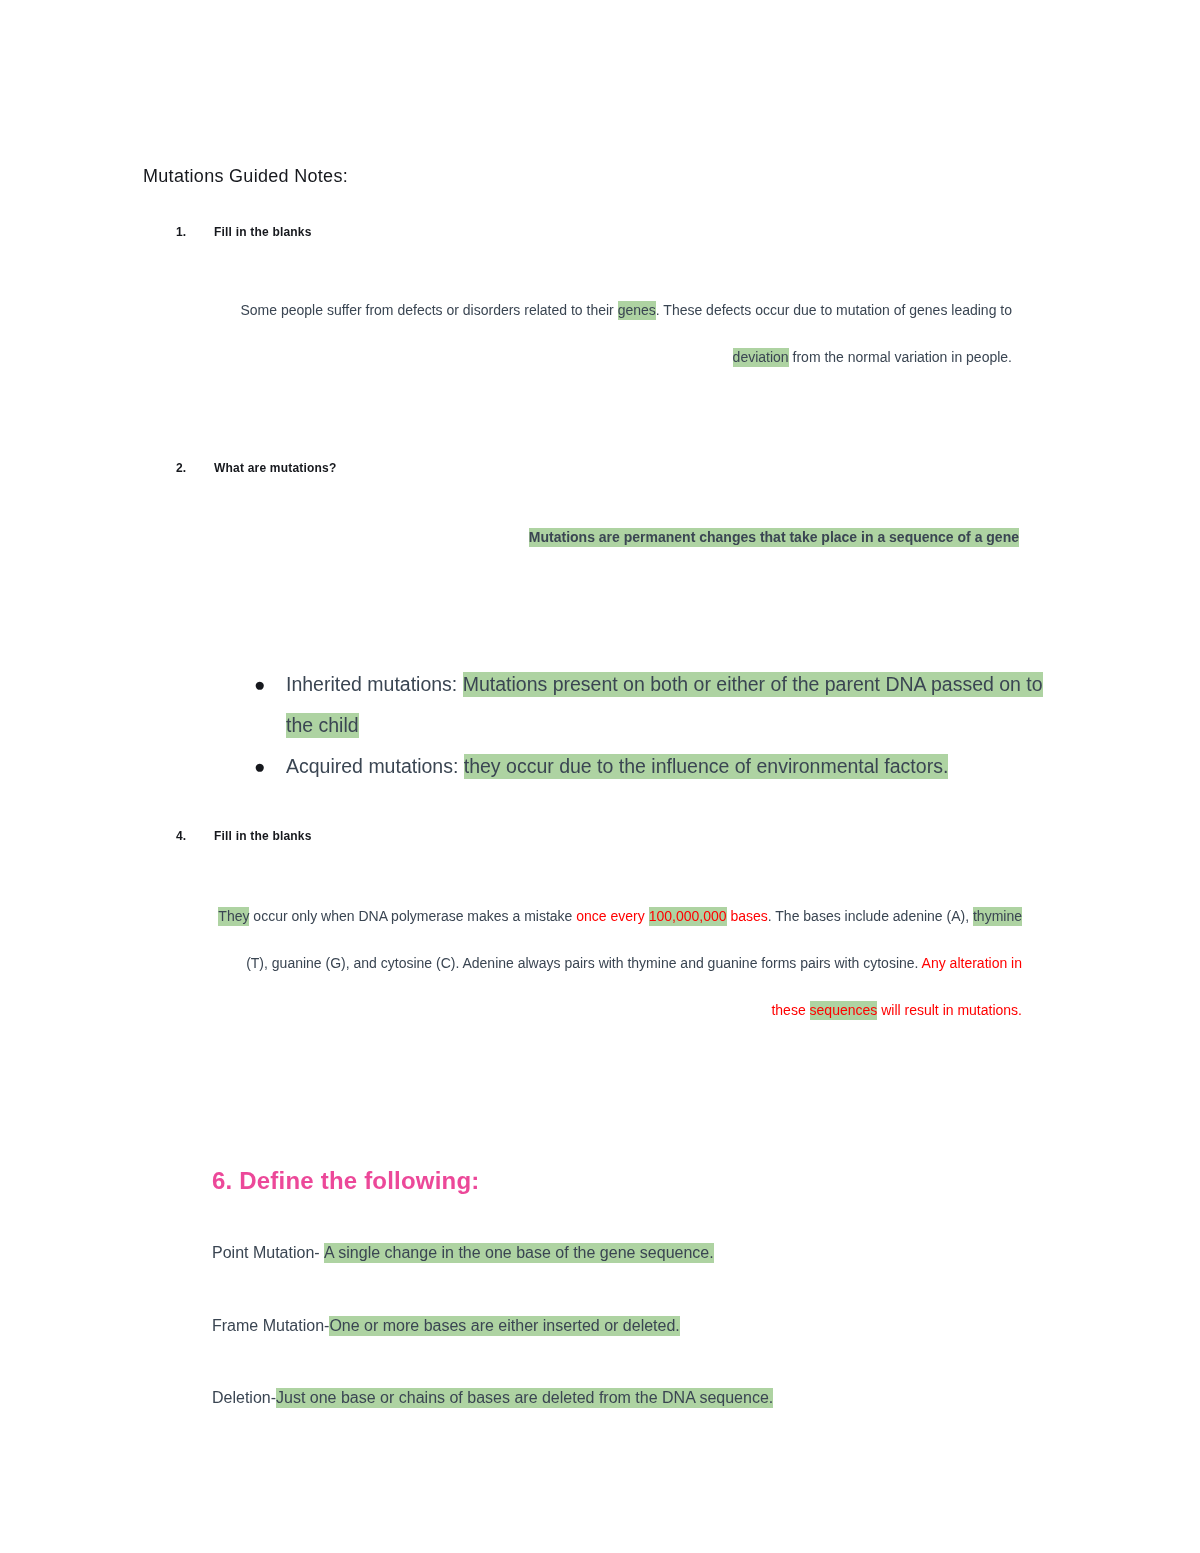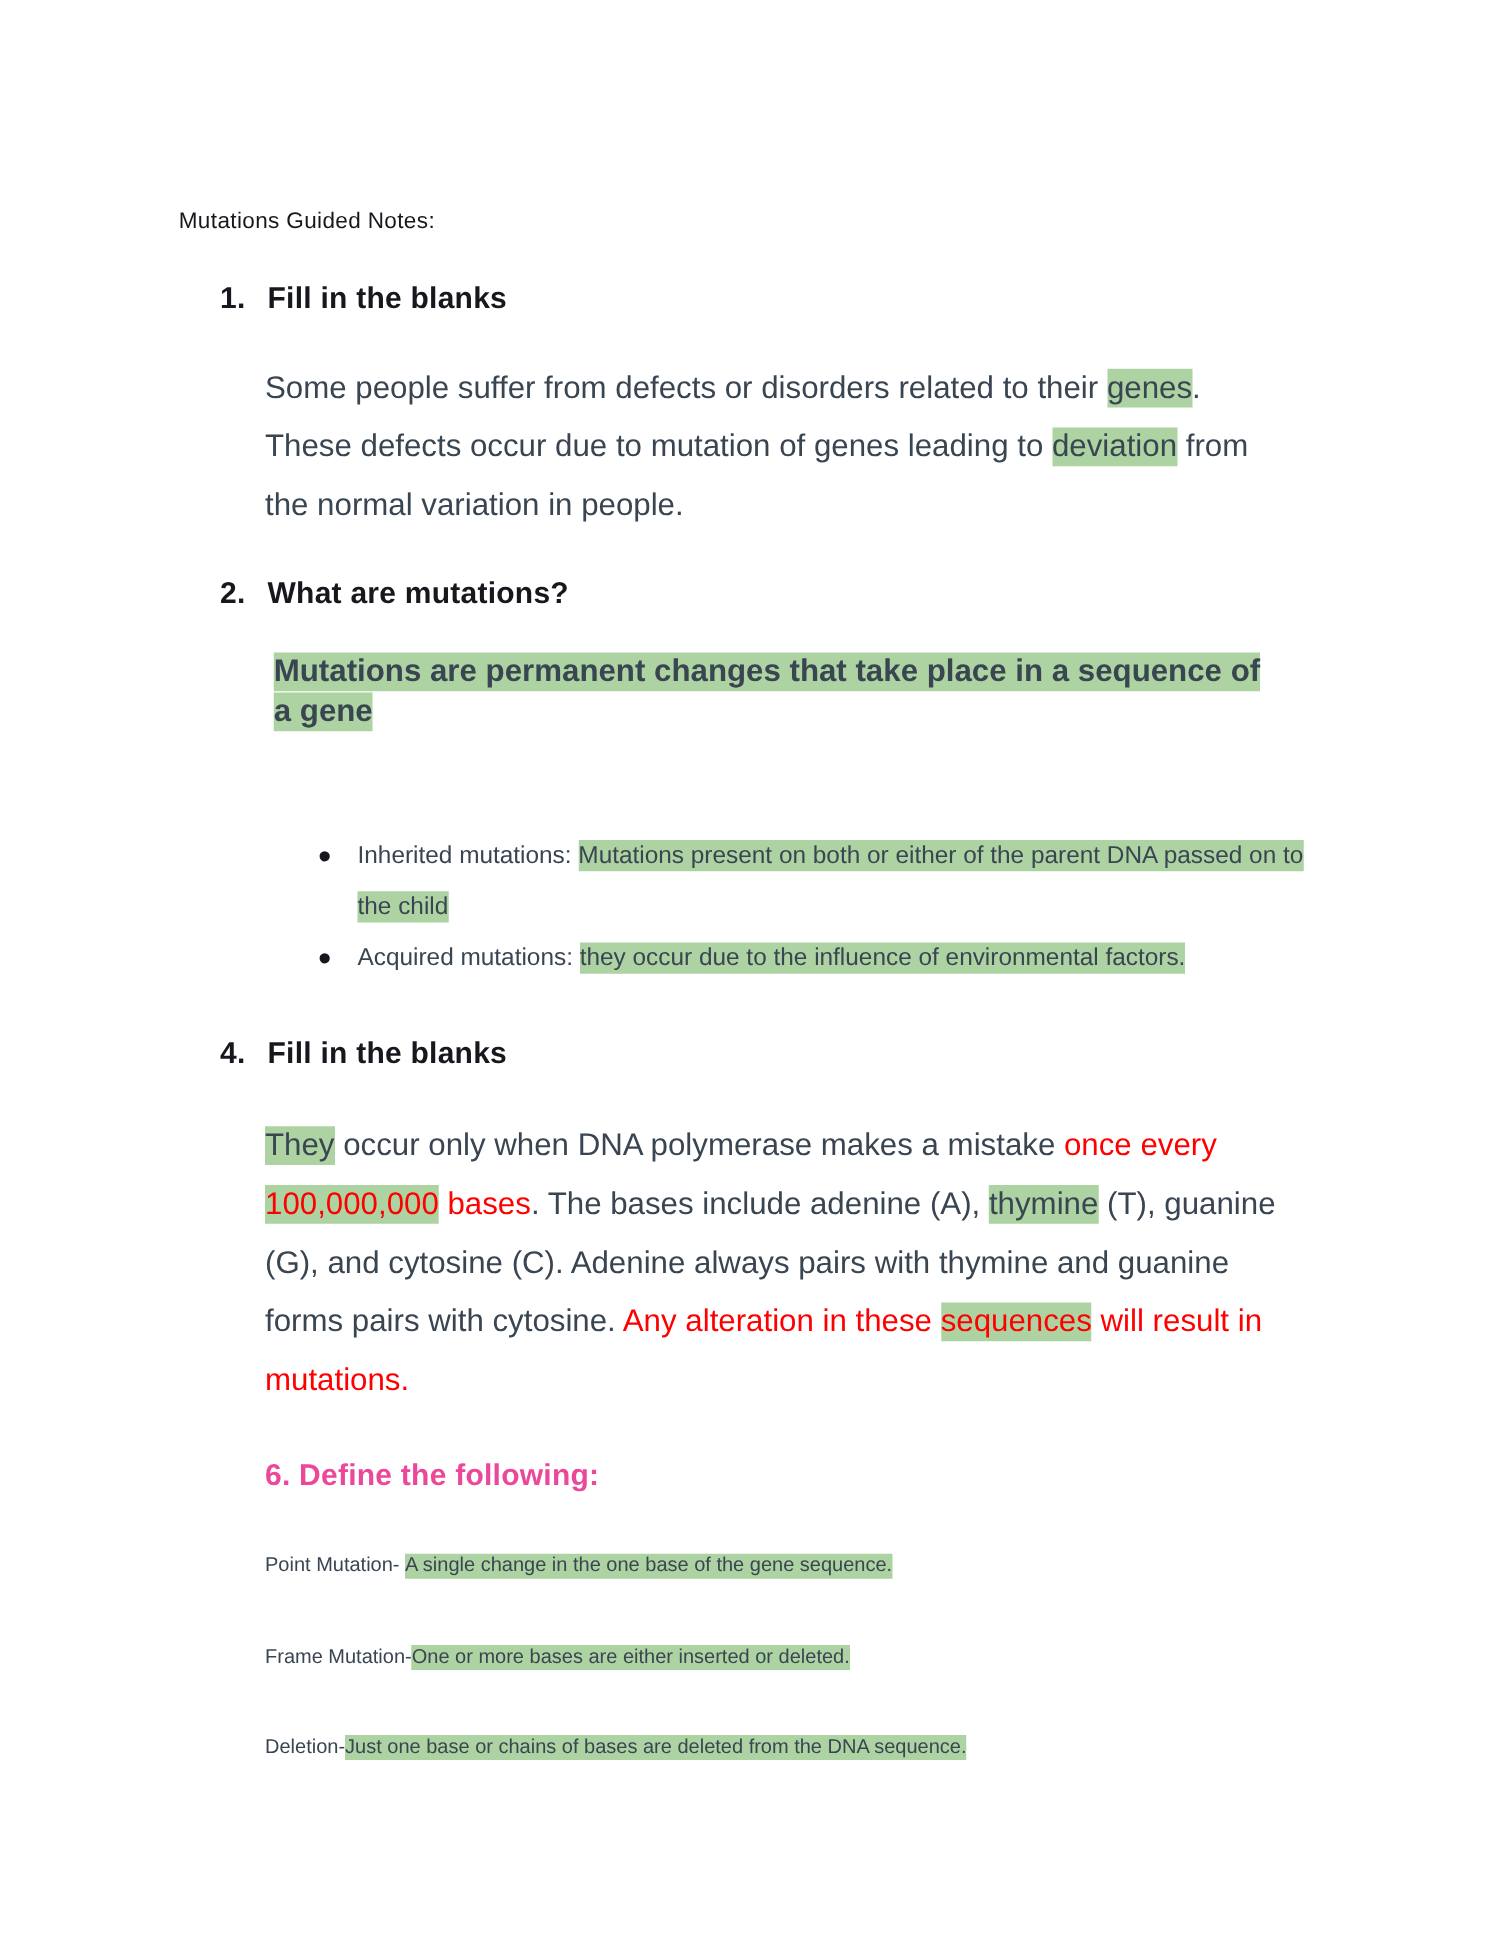--- a/index.html
+++ b/index.html
@@ -33,37 +33,38 @@
     font-size: 18px;
     font-weight: normal;
     color: #16181d;
     letter-spacing: 0.3px;
     margin-top: 28px;
   }
 
   
   .num-heading {
     position: absolute;
-    font-size: 24px;
+    font-size: 12px;
     font-weight: bold;
     color: #16181d;
     letter-spacing: 0.2px;
     white-space: nowrap;
   }
   .num-heading .num {
     display: inline-block;
     width: 38px;
   }
 
   
   .para {
     position: absolute;
-    font-size: 25px;
+    font-size: 14px;
     line-height: 47px;
     color: #3a4552;
+    text-align: right;
   }
 
   
   .bullet-list {
     position: absolute;
     margin: 0;
     padding: 0;
     list-style: none;
   }
   .bullet-item {

